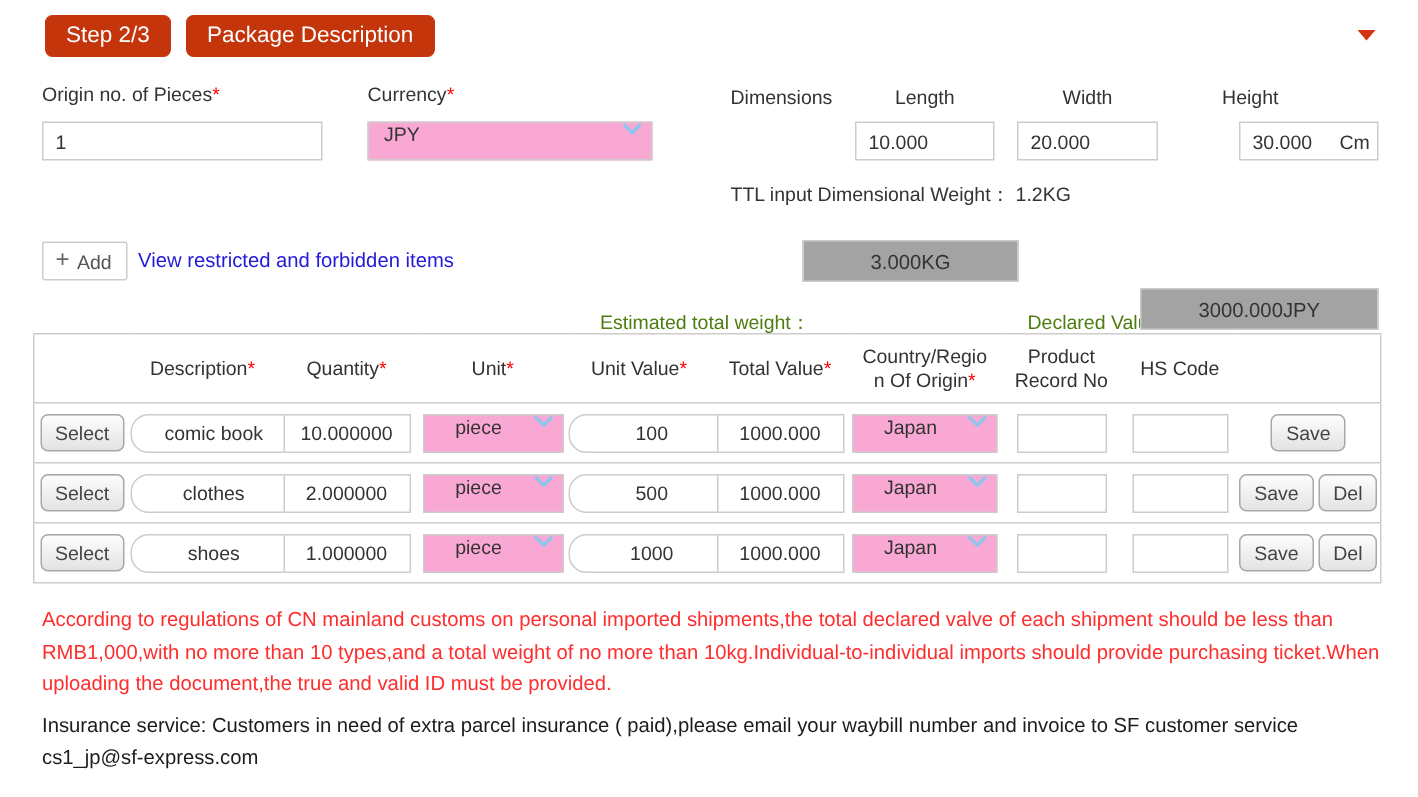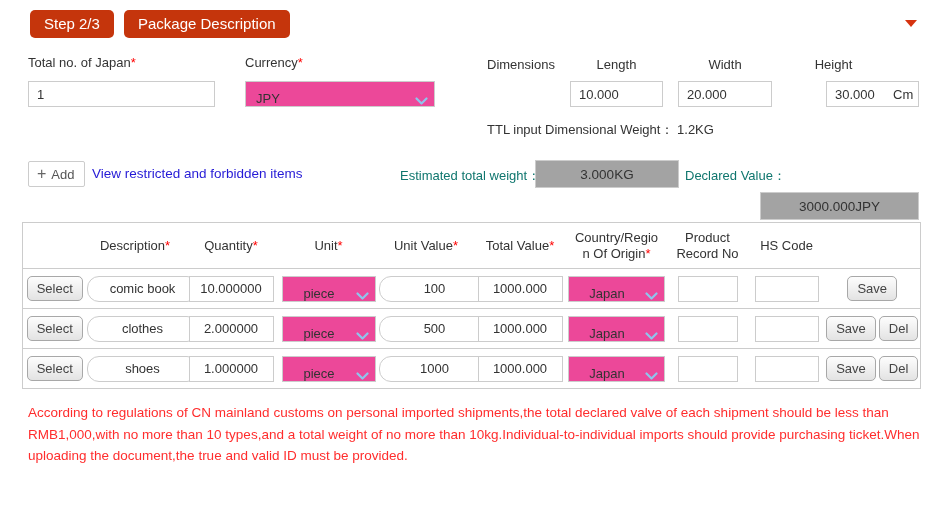--- a/index.html
+++ b/index.html
@@ -14,37 +14,37 @@
   .badge-title { left:124px; }
   .collapse-tri { position:absolute; left:905px; top:20px; width:0; height:0; cursor:pointer;
                   border-left:6px solid transparent; border-right:6px solid transparent;
                   border-top:7px solid #d6330f; }
 
   
   .lbl { position:absolute; color:#333; font-size:13px; white-space:nowrap; }
   .req { color:#ff0000; }
   .tinput { position:absolute; height:26px; border:1px solid #ccc; background:#fff; color:#333;
             font-size:13px; font-family:inherit; padding:0 8px; outline:none; }
-  .fselect { position:absolute; height:26px; border:1px solid #ccc; background:#ec4899;
-             display:flex; align-items:flex-end; cursor:pointer; }
+  .fselect { position:absolute; height:26px; border:1px solid #ccc; background:#f9a8d4;
+             display:flex; align-items:flex-start; cursor:pointer; }
   .fselect .sel-text { flex:1; color:#333; font-size:13px; }
   .fselect .chev { flex:0 0 auto; margin-right:6px; }
   .sel-left .sel-text { text-align:left; padding-left:10px; }
   .sel-center .sel-text { text-align:center; }
 
   .lbl-center { text-align:center; }
 
   
   .add-btn { position:absolute; left:28px; top:161px; height:26px; padding:0 10px 0 8px;
              background:#fff; border:1px solid #ccc; border-radius:2px; color:#555;
              font-size:13px; font-family:inherit; cursor:pointer; display:flex; align-items:center; gap:5px; }
   .add-btn .plus { font-size:16px; color:#666; line-height:1; }
   .link { position:absolute; left:92px; top:166px; color:#2419d6; font-size:13.5px;
           text-decoration:none; cursor:pointer; white-space:nowrap; }
-  .redlbl { position:absolute; color:#0f766e; font-size:13px; white-space:nowrap; }
+  .redlbl { position:absolute; color:#4d7c0f; font-size:13px; white-space:nowrap;margin-top:39px; }
   .robox { position:absolute; border:1px solid #ccc; background:#a3a3a3; color:#333;
            font-size:13.5px; display:flex; align-items:center; justify-content:center; }
 
   
   .table-wrap { position:absolute; left:22px; top:222px; width:898px; }
   table { width:898px; border-collapse:collapse; table-layout:fixed;
           border-left:1px solid #ccc; border-right:1px solid #ccc; }
   thead tr { height:46px; border-top:1px solid #ccc; border-bottom:1px solid #ccc; }
   tbody tr { height:40px; border-bottom:1px solid #ccc; }
   th { font-weight:normal; color:#333; font-size:13px; text-align:center; vertical-align:middle; line-height:16px; }
@@ -72,21 +72,21 @@
 
   <div class="badge badge-step">
     <span>Step 2/3</span>
   </div>
   <div class="badge badge-title">
     <span>Package Description</span>
   </div>
   <div class="collapse-tri"></div>
 
   <div class="lbl" style="left:28px; top:55px;">
-    <span>Total no. of Japan</span><span class="req">*</span>
+    <span>Origin no. of Pieces</span><span class="req">*</span>
   </div>
   <div class="lbl" style="left:245px; top:55px;">
     <span>Currency</span><span class="req">*</span>
   </div>
   <div class="lbl" style="left:487px; top:57px;">Dimensions</div>
   <div class="lbl lbl-center" style="left:570px; top:57px; width:93px;">Length</div>
   <div class="lbl lbl-center" style="left:678px; top:57px; width:94px;">Width</div>
   <div class="lbl lbl-center" style="left:787px; top:57px; width:93px;">Height</div>
 
   <input class="tinput" style="left: 28px; top: 81px; width: 187px;" value="1">
@@ -231,13 +231,14 @@
     <td><input class="cell-input w64" value="" style=""></td>
     <td>
       <button class="wbtn">Save</button><button class="wbtn">Del</button>
     </td>
   </tr>
         </tbody>
     </table>
   </div>
 
   <div class="warning">According to regulations of CN mainland customs on personal imported shipments,the total declared valve of each shipment should be less than RMB1,000,with no more than 10 types,and a total weight of no more than 10kg.Individual-to-individual imports should provide purchasing ticket.When uploading the document,the true and valid ID must be provided.</div>
+  <div class="insurance">Insurance service: Customers in need of extra parcel insurance ( paid),please email your waybill number and invoice to SF customer service cs1_jp@sf-express.com</div>
 </div>
 
 </body></html>

